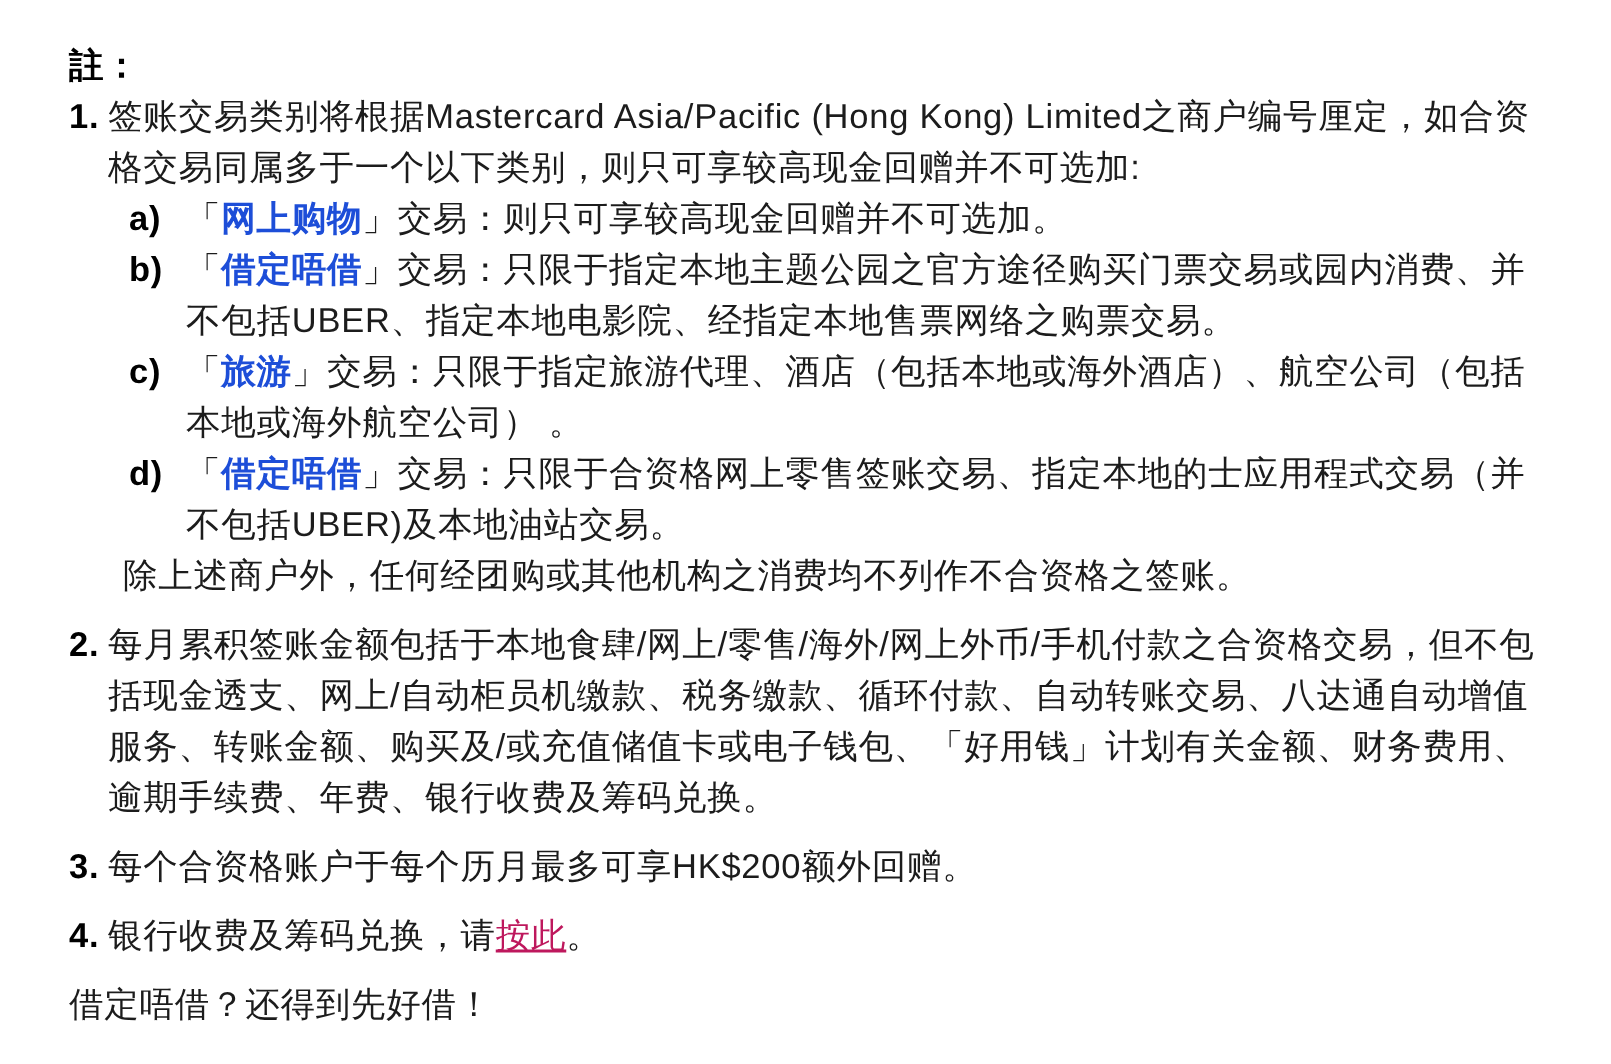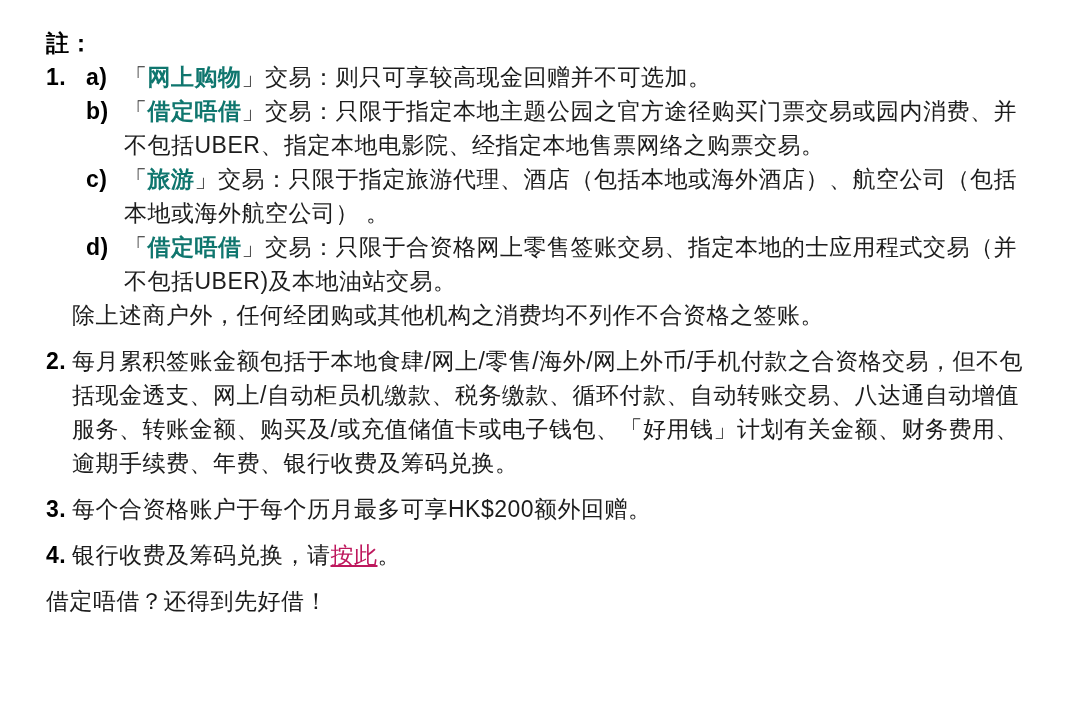--- a/index.html
+++ b/index.html
@@ -40,41 +40,42 @@
     margin-left: 14px;
   }
   .sub-letter {
     flex: 0 0 38px;
     font-weight: bold;
     color: #000000;
   }
   .sub-body { flex: 1; min-width: 0; }
   .cat-name {
     font-weight: bold;
-    color: #0f766e;
+    color: #1d4ed8;
   }
-  .closing { }
+  .closing { margin-left: 10px; }
   .inline-link {
     font-weight: normal;
     color: #be185d;
     text-decoration: underline;
     cursor: pointer;
   }
   .footer-line { margin-top: 12px; }
 </style>
 </head>
 <body>
 
 <div class="doc">
 
   <div class="title">註：</div>
 
   <div class="note">
     <span class="note-num">1.</span>
     <div class="note-body">
+      <p class="note-text">签账交易类别将根据Mastercard Asia/Pacific (Hong Kong) Limited之商户编号厘定，如合资格交易同属多于一个以下类别，则只可享较高现金回赠并不可选加:</p>
 
       <div class="sub-item">
         <span class="sub-letter">a)</span>
         <div class="sub-body"><span>「</span><span class="cat-name">网上购物</span><span>」</span><span>交易：则只可享较高现金回赠并不可选加。</span></div>
       </div>
 
       <div class="sub-item">
         <span class="sub-letter">b)</span>
         <div class="sub-body"><span>「</span><span class="cat-name">借定唔借</span><span>」</span><span>交易：只限于指定本地主题公园之官方途径购买门票交易或园内消费、并不包括UBER、指定本地电影院、经指定本地售票网络之购票交易。</span></div>
       </div>

